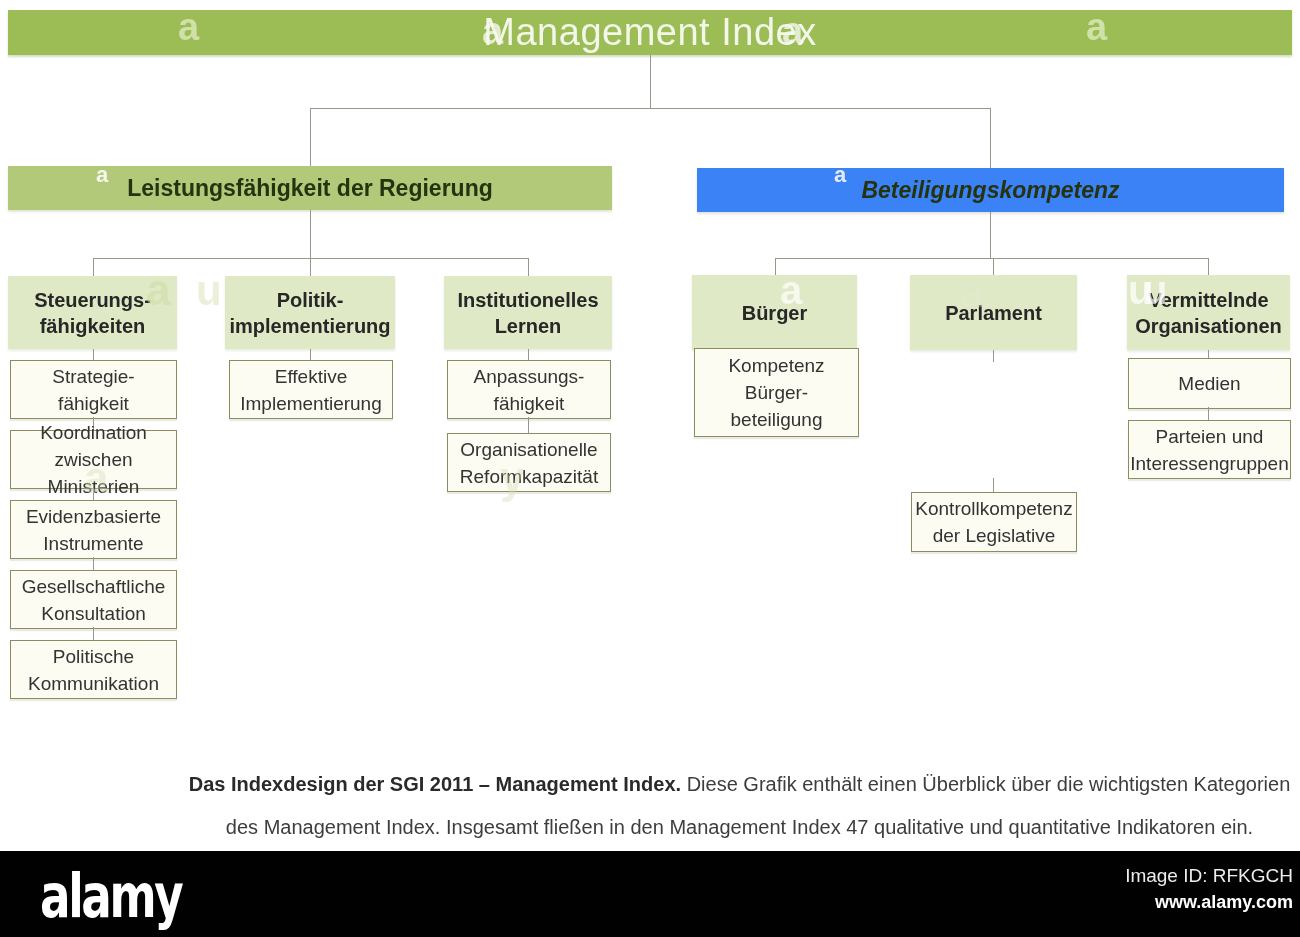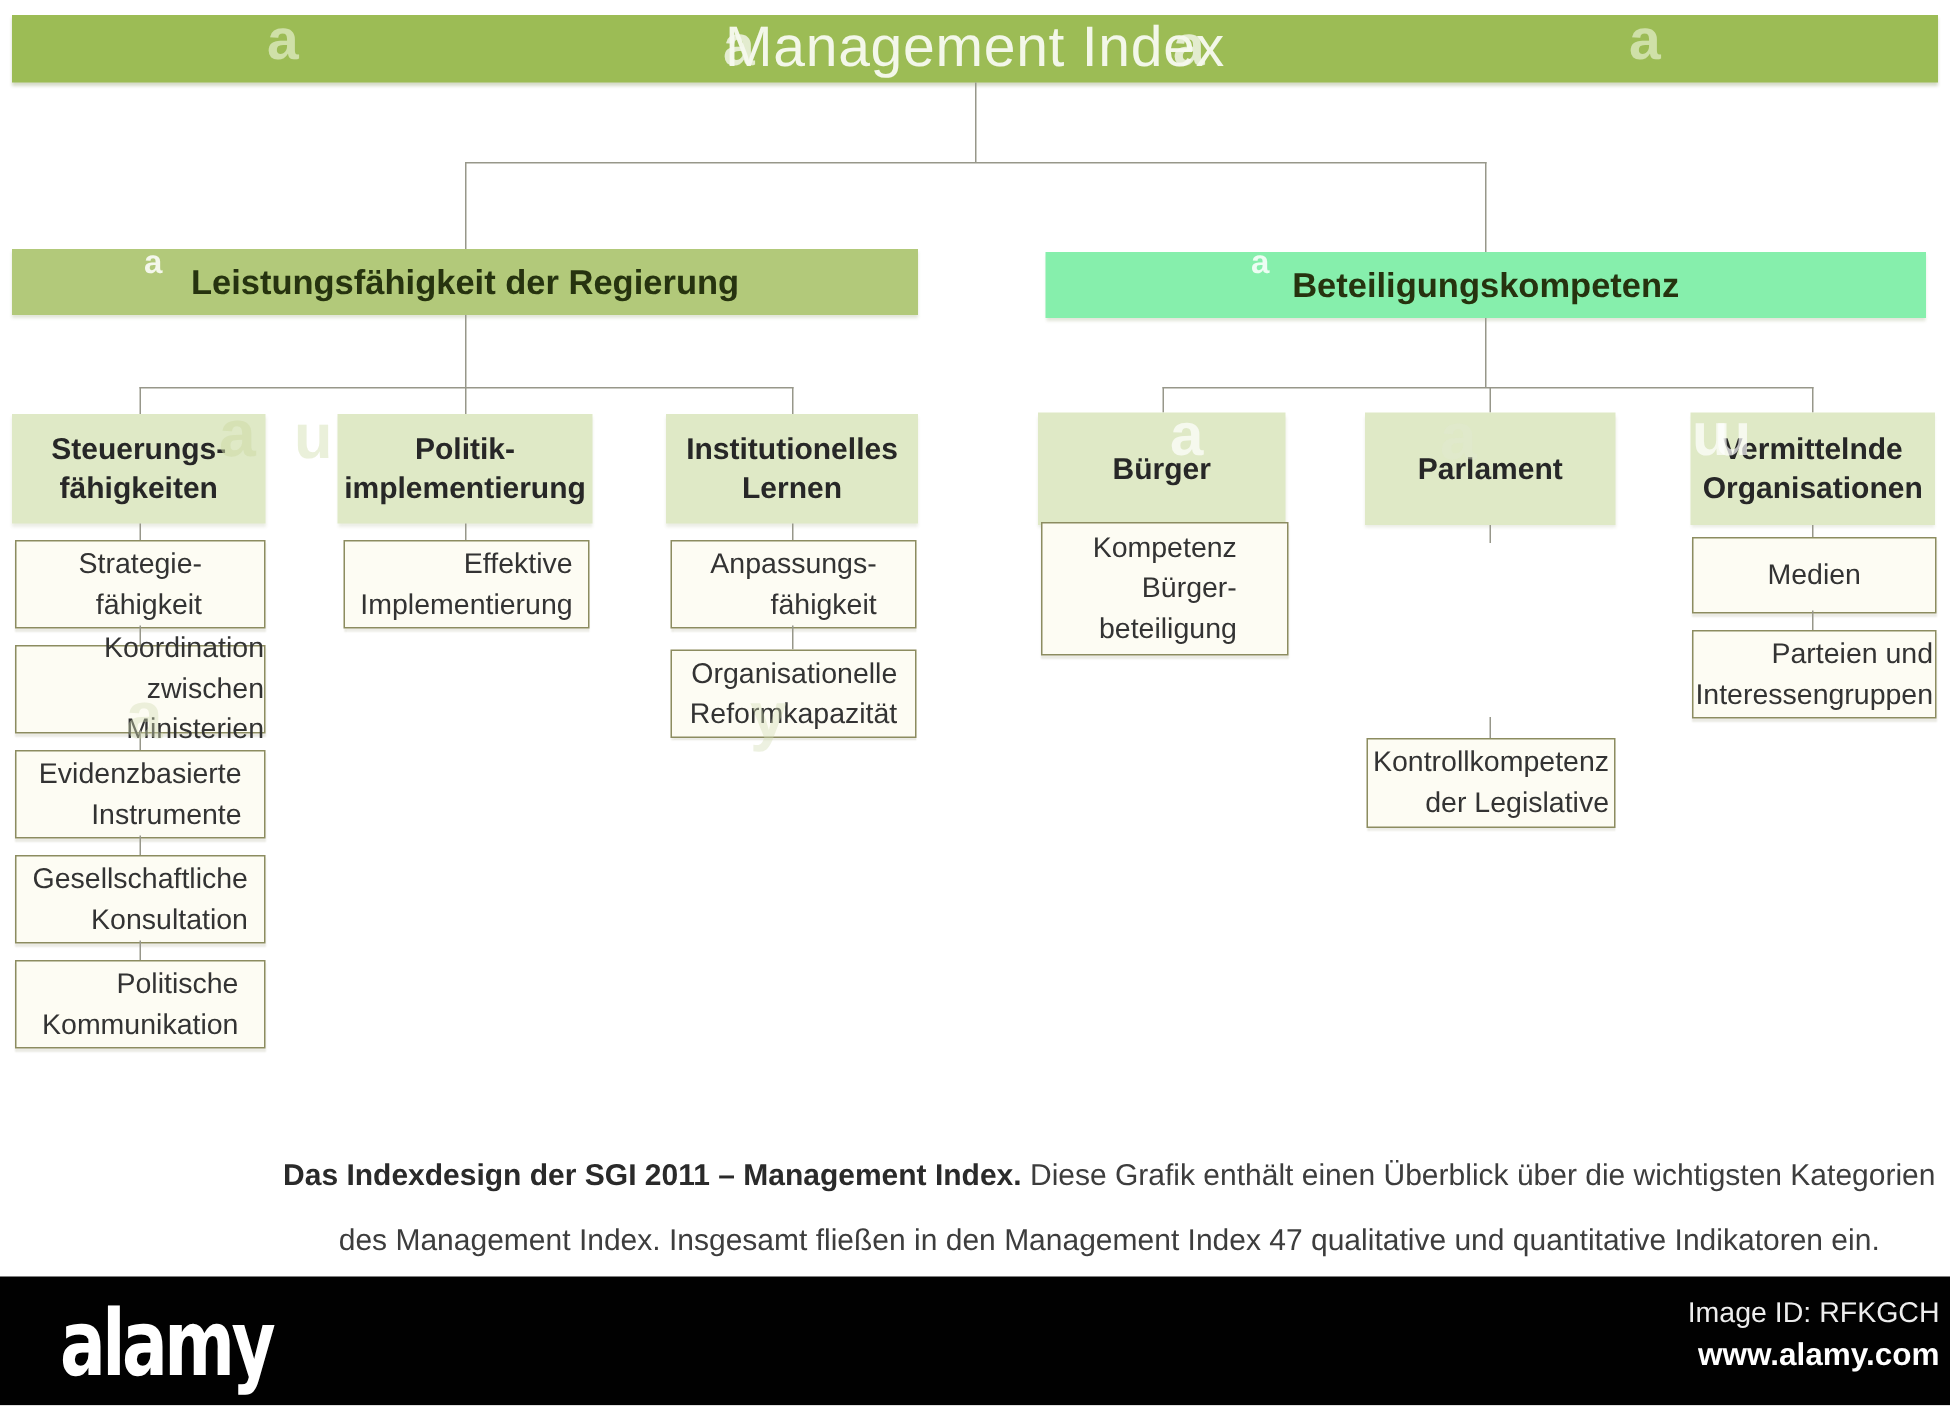--- a/index.html
+++ b/index.html
@@ -14,34 +14,34 @@
     background:#9cbc55;display:flex;align-items:center;justify-content:center;
     box-shadow:0 2px 2px rgba(90,110,40,0.25);
   }
   .topbar span{color:#f3f7e9;font-size:38px;font-weight:400;letter-spacing:0.5px;}
   .bar2{
     position:absolute;height:44px;display:flex;align-items:center;justify-content:center;
     box-shadow:0 2px 2px rgba(90,110,40,0.18);
   }
   .bar2 span{color:#26330f;font-size:23px;font-weight:600;}
   .bar2.left{left:8px;top:166px;width:604px;background:#b2c97a;}
-  .bar2.right{left:697px;top:168px;width:587px;background:#86efac;}
+  .bar2.right{left:697px;top:168px;width:587px;background:#3b82f6;font-style:italic;}
   
   .cat{
     position:absolute;background:#dfe9c6;display:flex;align-items:center;justify-content:center;
     text-align:center;box-shadow:0 2px 2px rgba(90,110,40,0.12);
   }
   .cat span{font-size:20px;font-weight:bold;color:#272727;line-height:26px;white-space:pre-line;}
   
   .box{
     position:absolute;background:#fdfcf3;border:1px solid #8c8c60;
     display:flex;align-items:center;justify-content:center;text-align:center;
     box-shadow:0 2px 1px rgba(120,120,80,0.15);
   }
-  .box span{font-size:19px;color:#333333;line-height:27px;white-space:pre-line;text-align:right;}
+  .box span{font-size:19px;color:#333333;line-height:27px;white-space:pre-line;}
   
   .h,.v{position:absolute;background:#97978a;}
   .h{height:1px;}
   .v{width:1px;}
   
   .caption{
     position:absolute;left:187px;top:763px;width:1105px;text-align:center;
     font-size:20px;line-height:43px;color:#3d3d3d;
   }
   .caption .b{font-weight:bold;color:#2a2a2a;}
@@ -49,21 +49,21 @@
   .wm{position:absolute;font-weight:bold;pointer-events:none;line-height:1;}
   
   .footer{position:absolute;left:0;top:851px;width:1300px;height:86px;background:#010101;}
   .alamy-logo{
     position:absolute;left:40px;top:9px;color:#ffffff;font-size:58px;font-weight:800;
     font-family:"DejaVu Sans",sans-serif;letter-spacing:-3px;
     transform:scale(0.78,1.05);transform-origin:left top;
   }
   .footer-meta{position:absolute;left:1078px;top:14px;width:215px;text-align:right;color:#ffffff;}
   .footer-id{font-size:19px;color:#ededed;display:block;}
-  .footer-url{font-size:21px;font-weight:bold;display:block;margin-top:5px;}
+  .footer-url{font-size:18px;font-weight:bold;display:block;margin-top:5px;}
 </style>
 </head>
 <body>
 
 <div id="canvas">
 
   <div class="topbar">
     <span>Management Index</span>
   </div>
 

